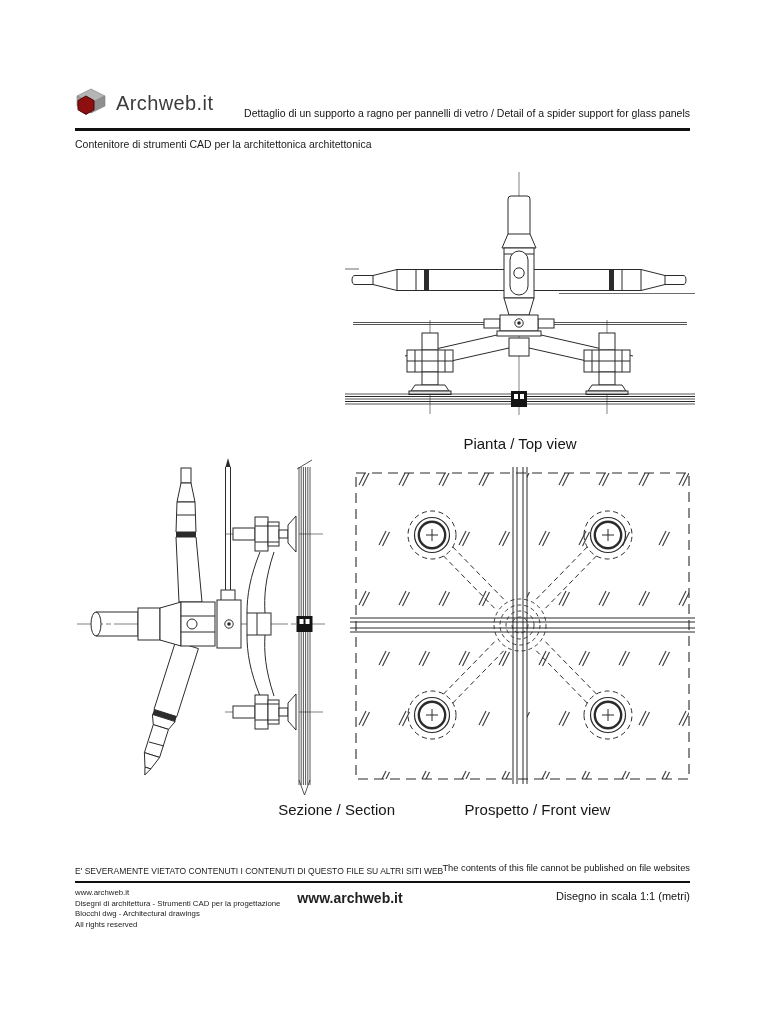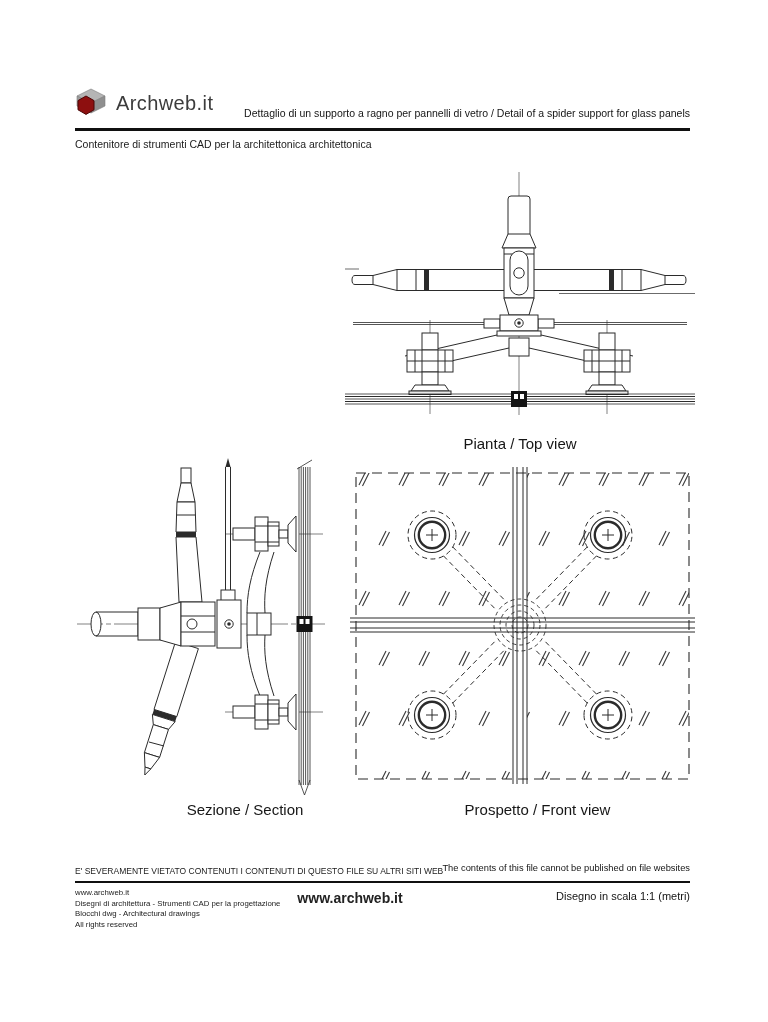--- a/index.html
+++ b/index.html
@@ -7,21 +7,21 @@
   .abs{position:absolute;}
   
   .logo-wrap{left:75px;top:88px;display:flex;align-items:center;gap:9px;}
   .logo-text{font-size:20px;color:#3c3c3c;letter-spacing:.4px;}
   .header-title{top:107px;right:78px;font-size:10.5px;color:#141414;white-space:nowrap;}
   .rule-thick{left:75px;top:128px;width:615px;height:3px;background:#101010;}
   .subtitle{left:75px;top:138px;font-size:10.5px;color:#1b1b1b;white-space:nowrap;}
   
   .fig-label{font-size:15px;color:#161616;text-align:center;white-space:nowrap;}
   .lbl-top{left:345px;top:403px;width:350px;margin-top:32px;}
-  .lbl-section{left:95px;top:801px;width:300px;}
+  .lbl-section{left:95px;top:801px;width:300px;text-align:right;}
   .lbl-front{left:365px;top:801px;width:345px;text-align:center;}
   
   .notice-it{left:75px;top:866px;font-size:8.5px;color:#1b1b1b;white-space:nowrap;}
   .notice-en{right:78px;top:863px;font-size:9.3px;color:#141414;white-space:nowrap;}
   .rule-footer{left:75px;top:881px;width:615px;height:2px;background:#101010;}
   .footer-left{left:75px;top:888px;font-size:7.8px;line-height:10.5px;color:#1b1b1b;}
   .footer-center{left:250px;top:890px;width:200px;text-align:center;font-size:14px;font-weight:bold;color:#222;}
   .footer-right{right:78px;top:890px;font-size:11px;color:#141414;white-space:nowrap;}
   svg{display:block;}
   .ln{stroke:#2b2b2b;fill:none;stroke-width:1;}

